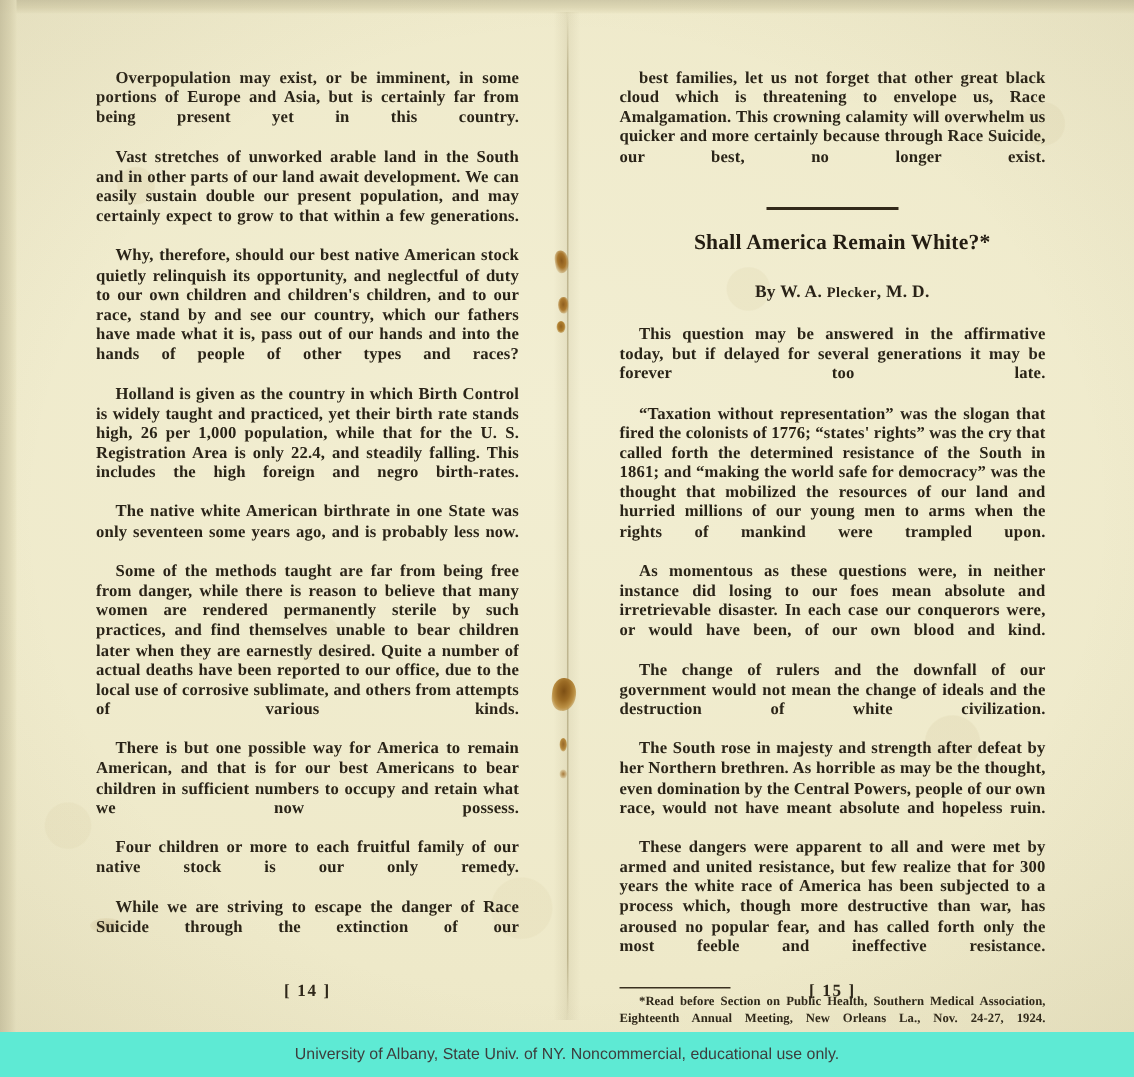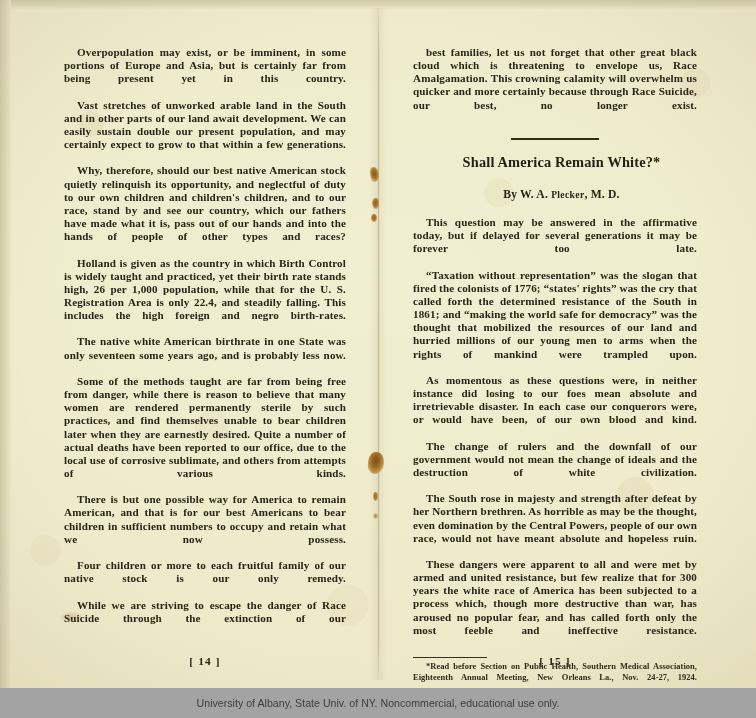--- a/index.html
+++ b/index.html
@@ -252,21 +252,21 @@
   .folio-left  { left: 64px;  top: 655px; width: 282px; }
   .folio-right { left: 413px; top: 655px; width: 284px; }
 
   
   .credit-bar {
     position: absolute;
     left: 0;
     top: 688px;
     width: 756px;
     height: 30px;
-    background: #a3a3a3;
+    background: #5eead4;
     display: flex;
     align-items: center;
     justify-content: center;
   }
   .credit-text {
     font-family: "Liberation Sans", "DejaVu Sans", sans-serif;
     font-size: 10.6px;
     color: #3d3d3d;
     letter-spacing: .02px;
     white-space: nowrap;

